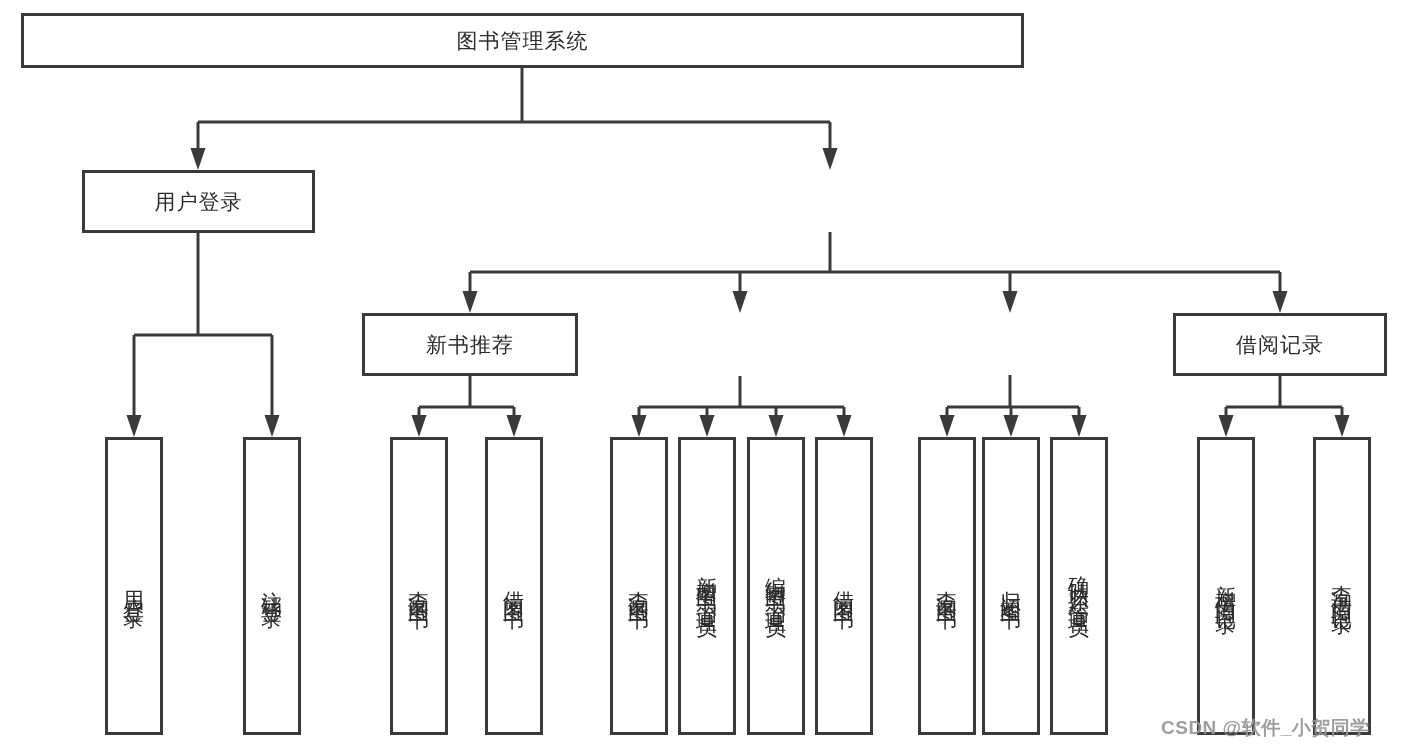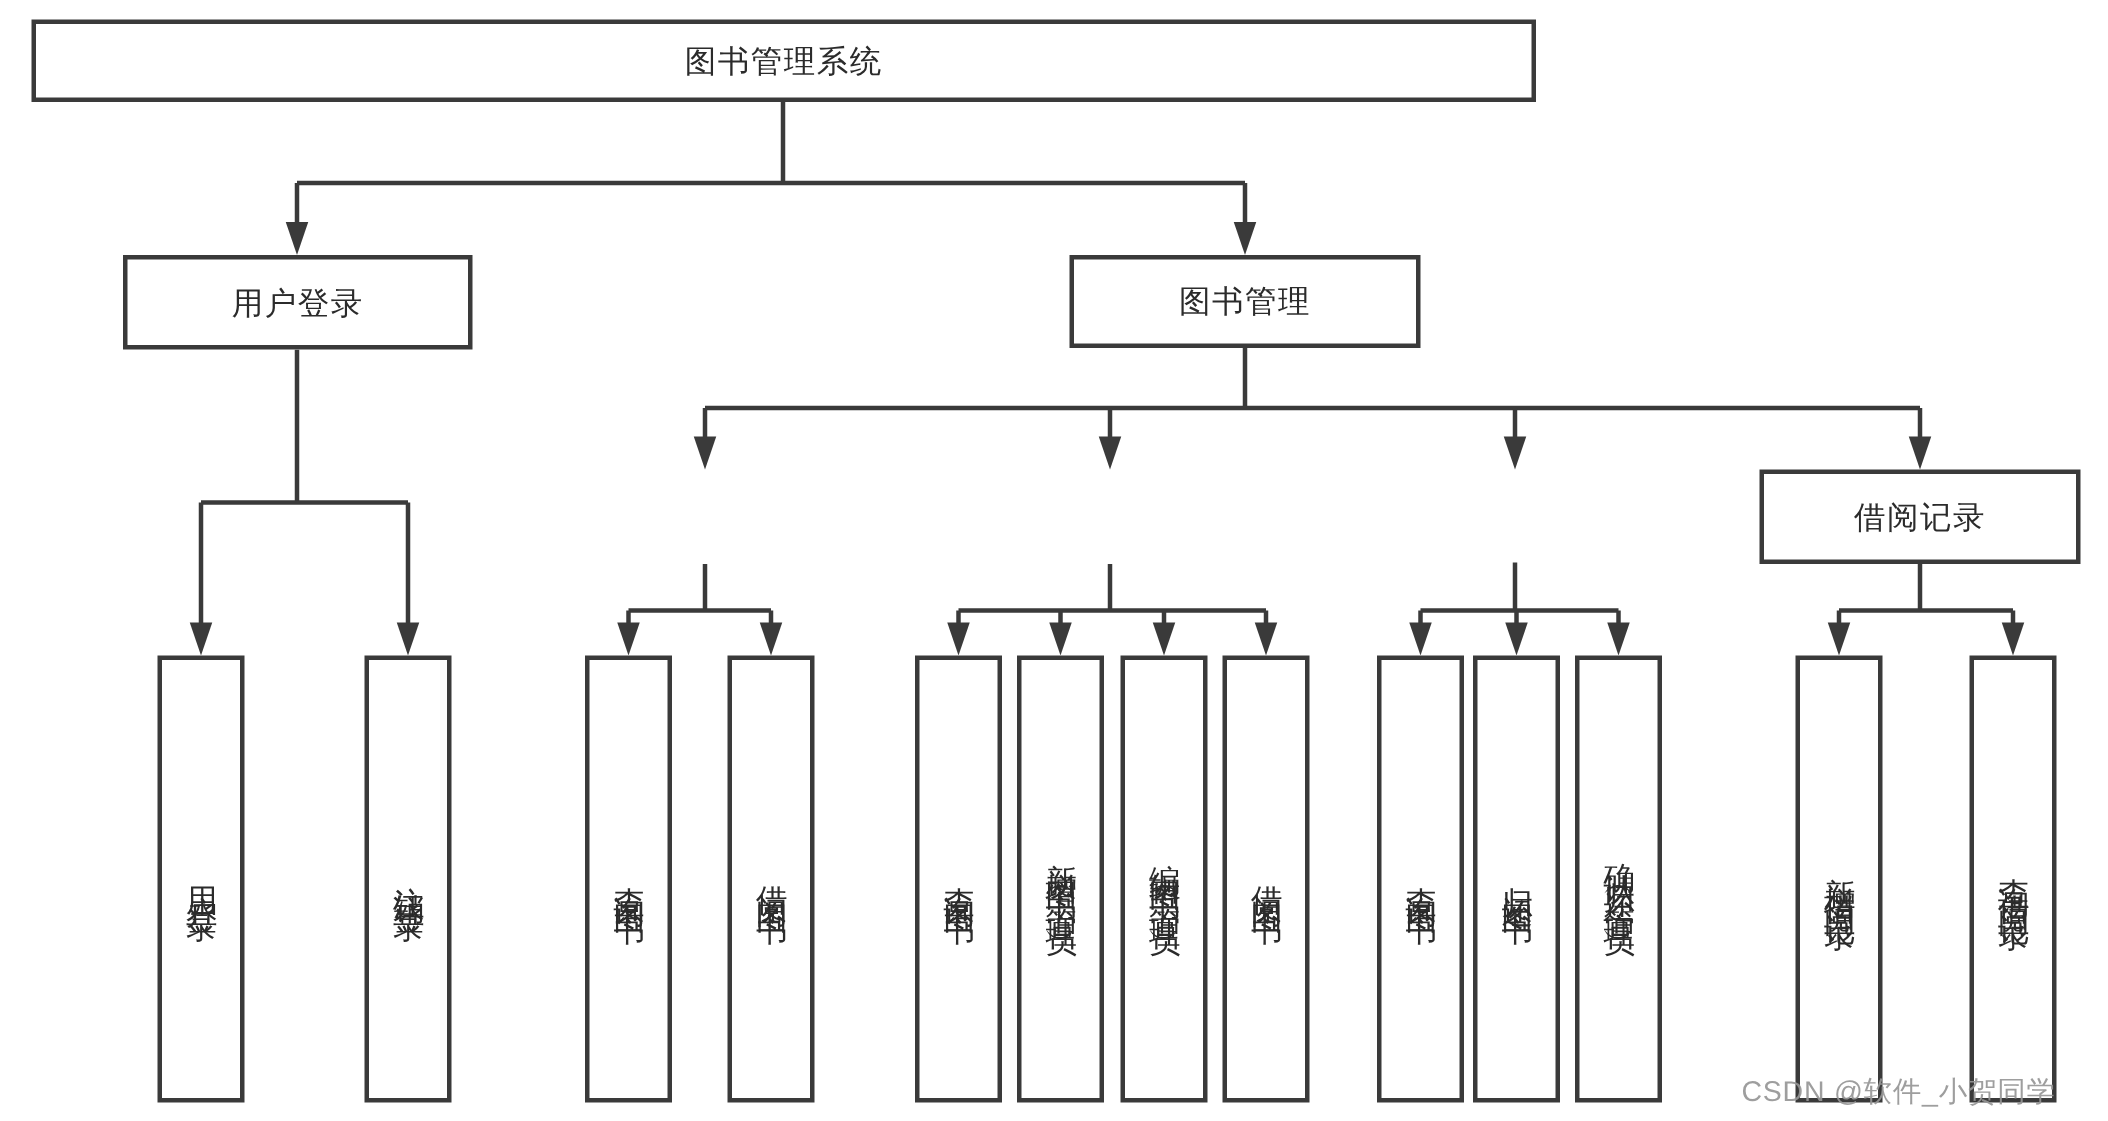--- a/index.html
+++ b/index.html
@@ -51,20 +51,21 @@
   }
   .watermark {
     position: absolute;
     left: 1161px;
     top: 715px;
     z-index: 3;
     font-size: 19px;
     color: rgba(150,150,150,0.92);
     white-space: nowrap;
     letter-spacing: 0.5px;
+    font-weight: bold;
   }
 </style>
 </head>
 <body>
 
 <div class="stage">
 
   <svg id="connectors" viewBox="0 0 1405 747" xmlns="http://www.w3.org/2000/svg">
       <line x1="522" y1="68" x2="522" y2="122" stroke="#3a3a3a" stroke-width="3"></line>
       <line x1="198" y1="122" x2="830" y2="122" stroke="#3a3a3a" stroke-width="3"></line>
@@ -116,22 +117,22 @@
       <line x1="1226" y1="407" x2="1342" y2="407" stroke="#3a3a3a" stroke-width="3"></line>
       <line x1="1226" y1="407" x2="1226" y2="421" stroke="#3a3a3a" stroke-width="3"></line>
       <polygon points="1218.5,415 1233.5,415 1226,437" fill="#3a3a3a"></polygon>
       <line x1="1342" y1="407" x2="1342" y2="421" stroke="#3a3a3a" stroke-width="3"></line>
       <polygon points="1334.5,415 1349.5,415 1342,437" fill="#3a3a3a"></polygon>
     </svg>
 
   <div class="node h" style="left:21px; top:13px; width:1003px; height:55px;">图书管理系统</div>
 
   <div class="node h" style="left:82px; top:170px; width:233px; height:63px;">用户登录</div>
-  <div class="node h" style="left:713px; top:170px; width:234px; height:62px;">图书管理</div>
 
+  <div class="node h" style="left:362px; top:313px; width:216px; height:63px;">新书推荐</div>
   <div class="node h" style="left:1173px; top:313px; width:214px; height:63px;">借阅记录</div>
 
   <div class="node v" style="left:105px;">用户登录</div>
   <div class="node v" style="left:243px;">注销登录</div>
   <div class="node v" style="left:390px;">查询图书</div>
   <div class="node v" style="left:485px;">借阅图书</div>
   <div class="node v" style="left:610px;">查询图书</div>
   <div class="node v" style="left:678px;">新增图书（管理员）</div>
   <div class="node v" style="left:747px;">编辑图书（管理员）</div>
   <div class="node v" style="left:815px;">借阅图书</div>

